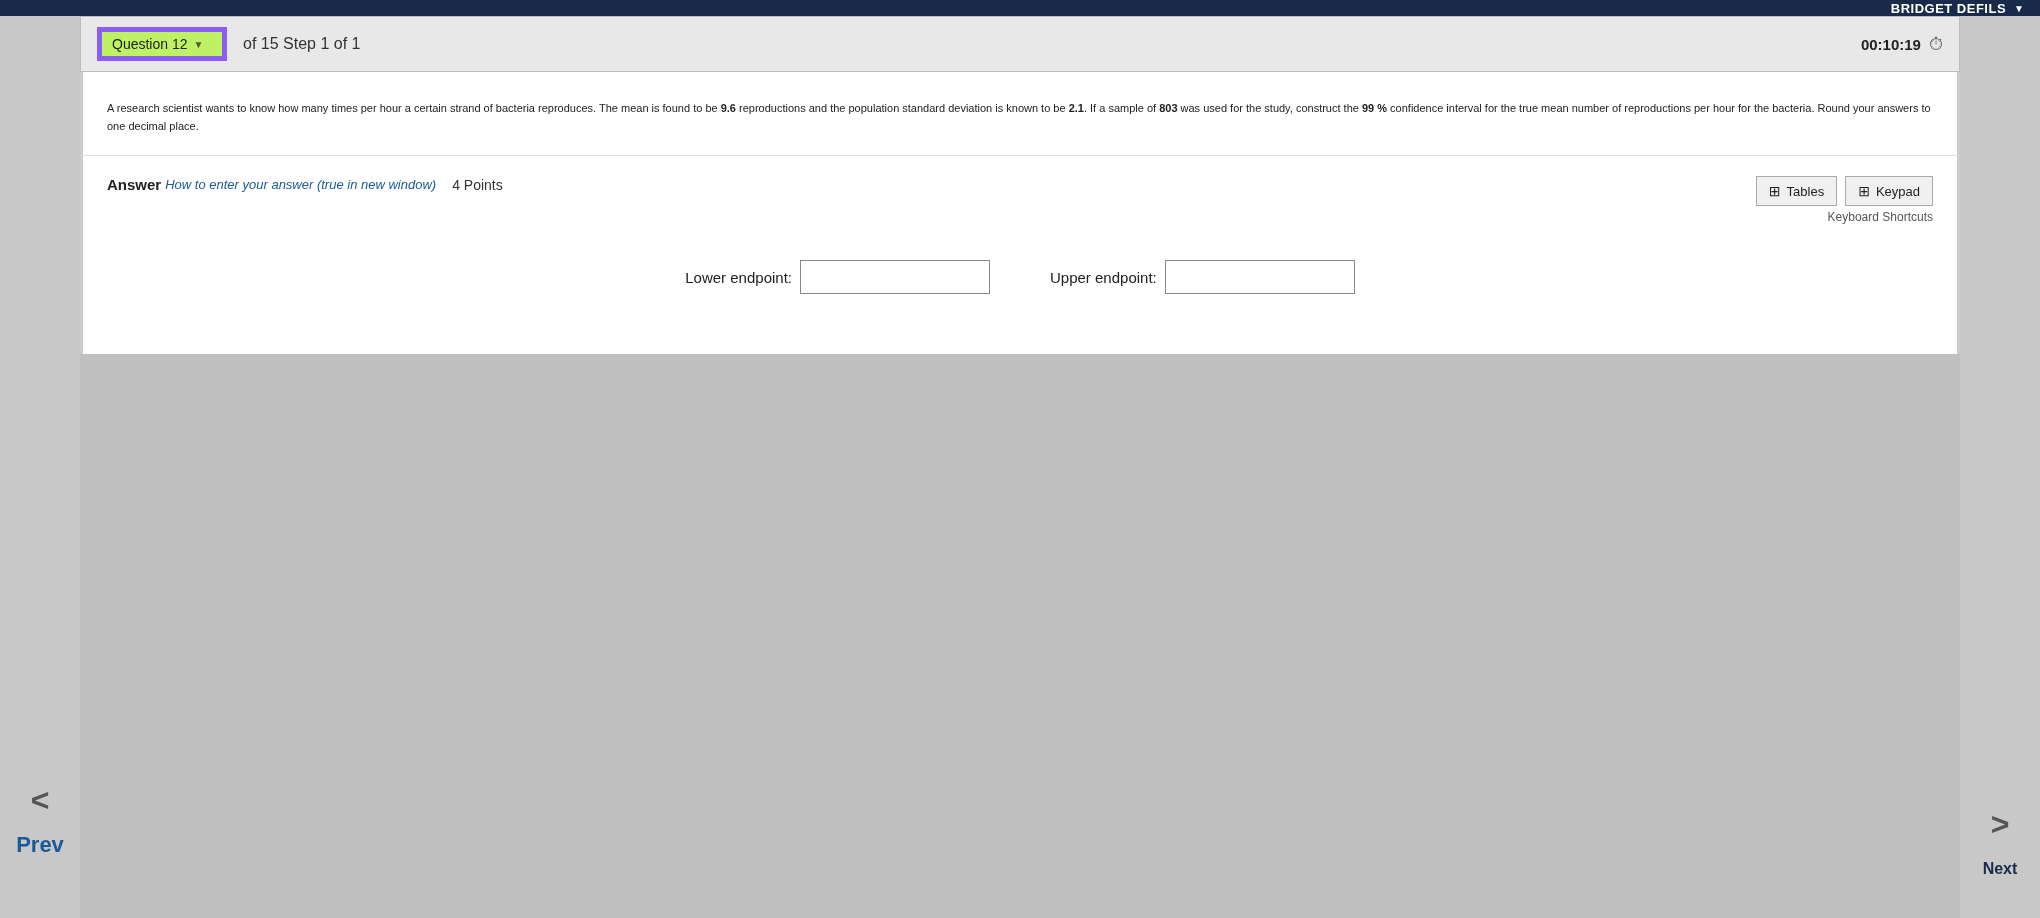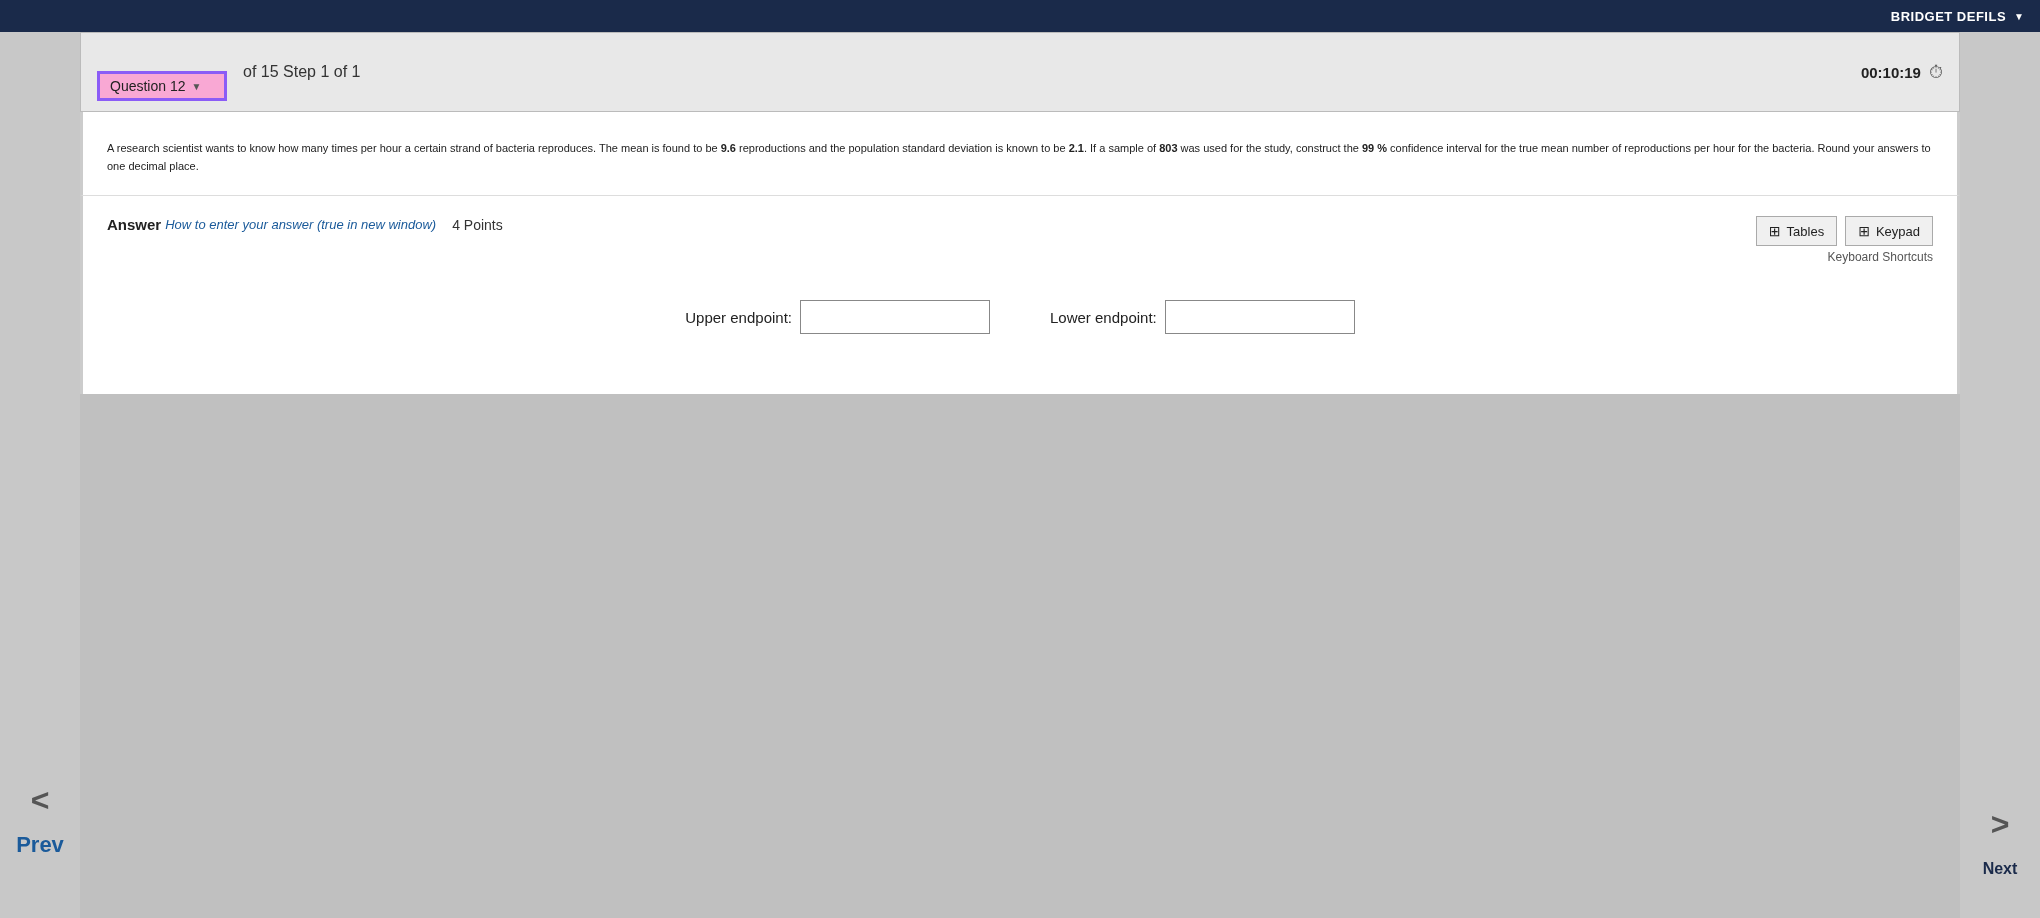--- a/index.html
+++ b/index.html
@@ -9,21 +9,21 @@
       background-color: #c8c8c8;
       min-height: 918px;
       display: flex;
       flex-direction: column;
     }
 
     
     .top-bar {
       background-color: #1a2a4a;
       color: white;
-      height: 32px;
+      height: 16px;
       display: flex;
       align-items: center;
       justify-content: flex-end;
       padding: 0 16px;
       font-size: 13px;
       gap: 8px;
     }
 
     .top-bar-username {
       font-weight: bold;
@@ -82,28 +82,27 @@
       border: 1px solid #bbb;
       display: flex;
       align-items: center;
       padding: 10px 16px;
       gap: 16px;
     }
 
     .question-selector {
       display: flex;
       align-items: center;
-      border: 3px solid #8b5cf6;
-      background: #f9a8d4;
+      border: 5px solid #8b5cf6;
+      background: #bef264;
       padding: 4px 10px;
       font-size: 14px;
       cursor: pointer;
       gap: 6px;
       min-width: 130px;
-      margin-top: 28px;
     }
 
     .question-selector-label {
       font-size: 14px;
       color: #222;
     }
 
     .question-selector-chevron {
       font-size: 10px;
       color: #555;
@@ -360,25 +359,25 @@
               <span class="btn-icon">⊞</span>
               <span>Keypad</span>
             </button>
           </div>
           <span class="keyboard-shortcuts-link">Keyboard Shortcuts</span>
         </div>
       </div>
 
       <div class="endpoints-row">
         <div class="endpoint-group">
-          <span class="endpoint-label">Upper endpoint:</span>
+          <span class="endpoint-label">Lower endpoint:</span>
           <input type="text" class="endpoint-input" value="" style="">
         </div>
         <div class="endpoint-group">
-          <span class="endpoint-label">Lower endpoint:</span>
+          <span class="endpoint-label">Upper endpoint:</span>
           <input type="text" class="endpoint-input" value="" style="">
         </div>
       </div>
     </div>
 
     <div class="gray-bottom"></div>
 
   </div>
 
   <div class="right-nav">

